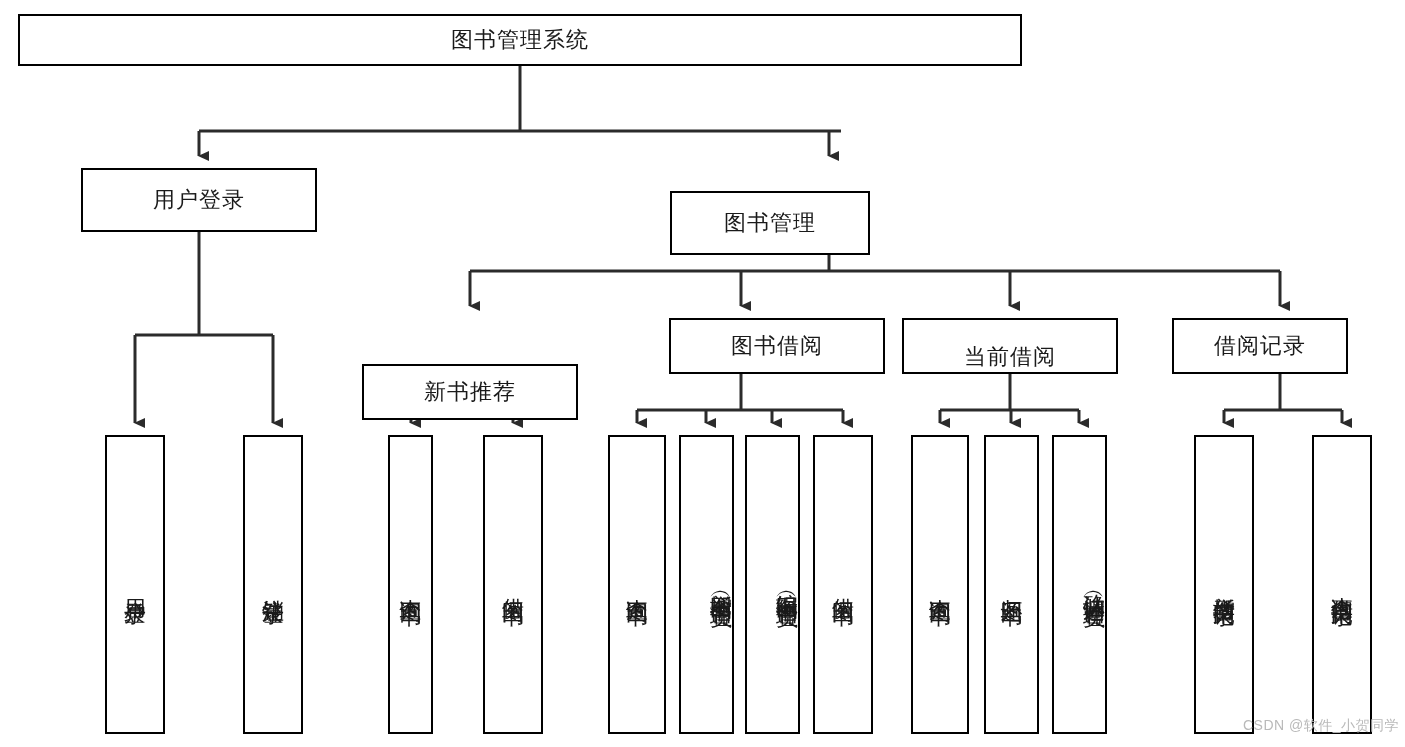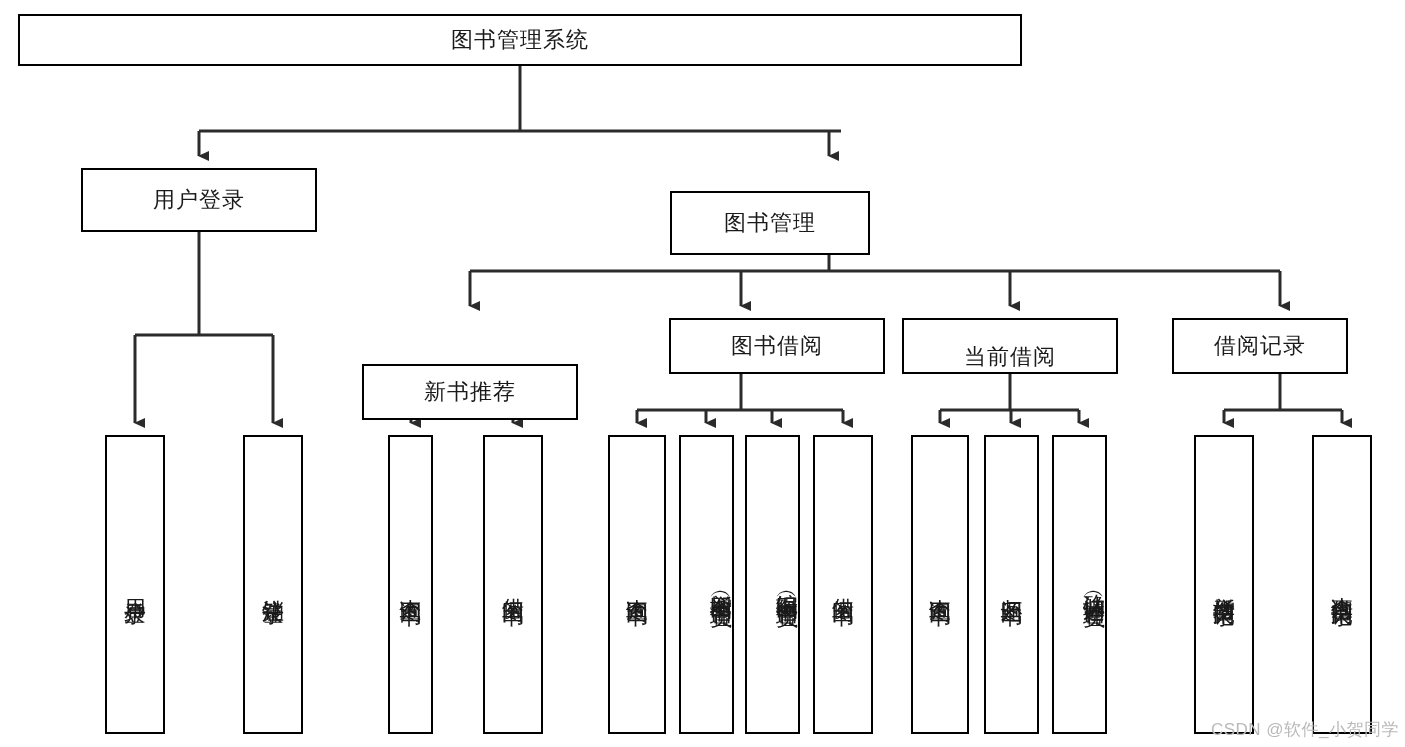--- a/index.html
+++ b/index.html
@@ -52,22 +52,22 @@
   .node.vertical.topalign {
     align-items: flex-start;
   }
   .node-label {
     display: block;
     white-space: nowrap;
   }
   #watermark {
     position: absolute;
     right: 6px;
-    bottom: 6px;
-    font-size: 17px;
+    bottom: 12px;
+    font-size: 14px;
     color: #b9b9b9;
     letter-spacing: 0.5px;
     white-space: nowrap;
   }
 </style>
 </head>
 <body>
 
 <div id="diagram-root">
 

